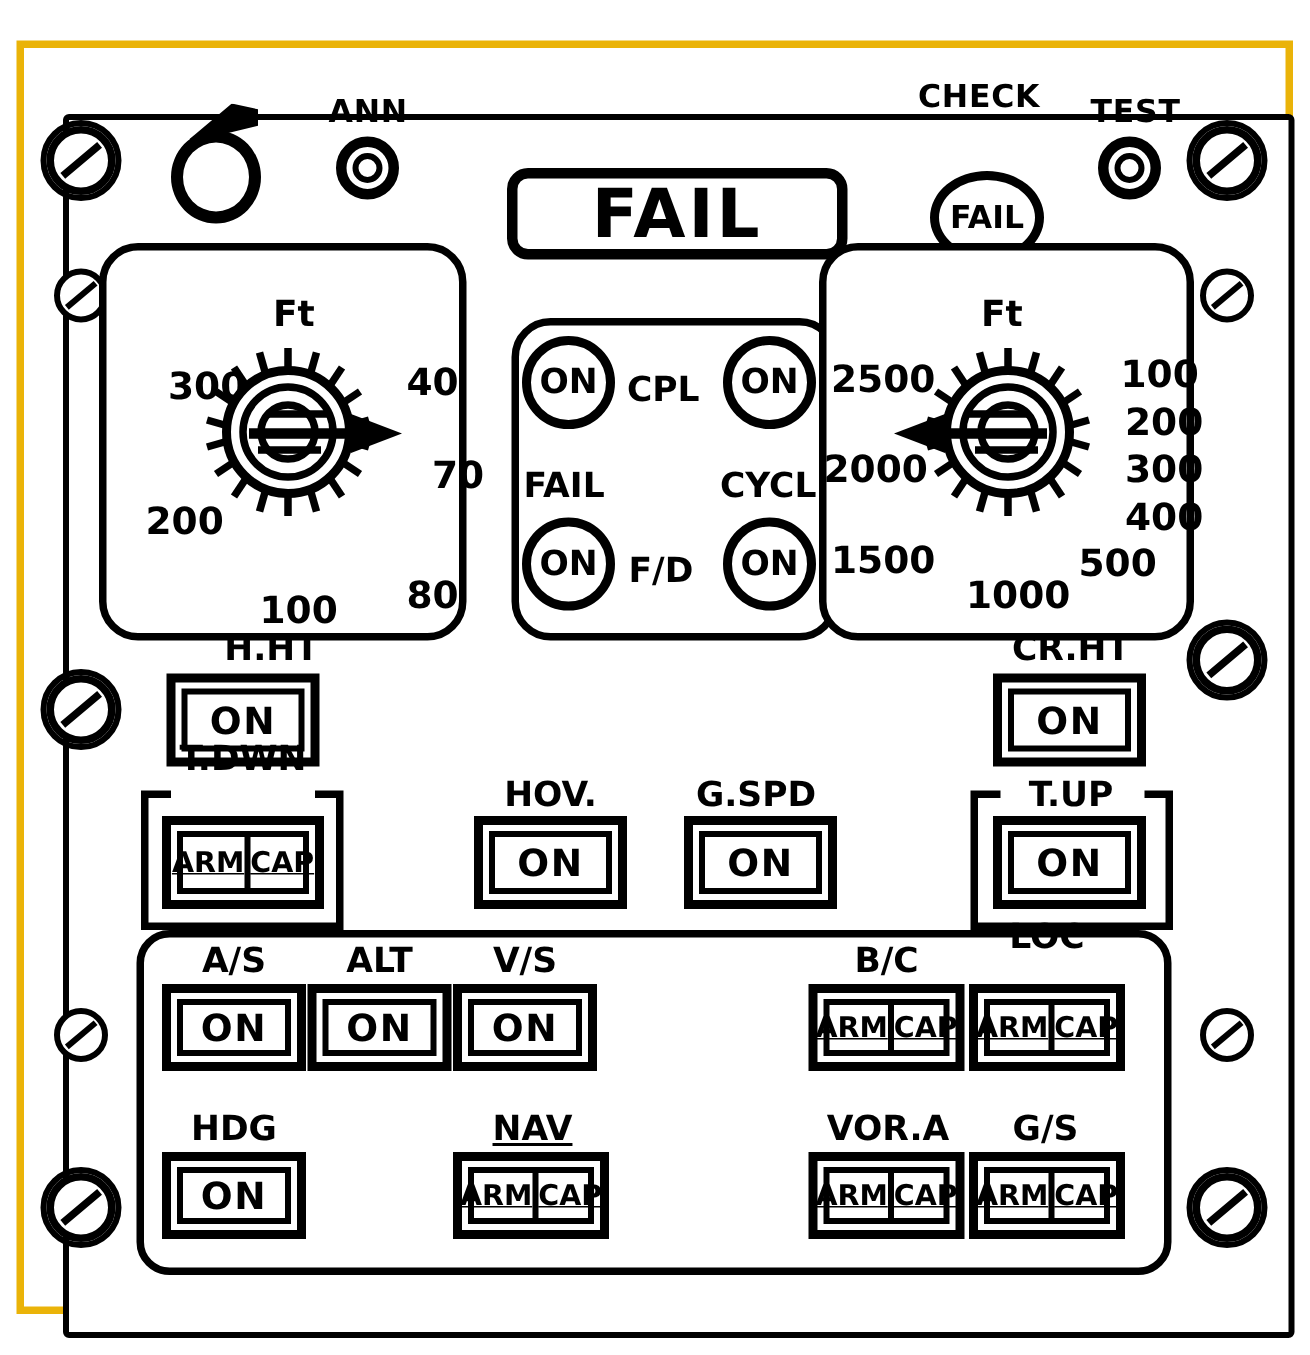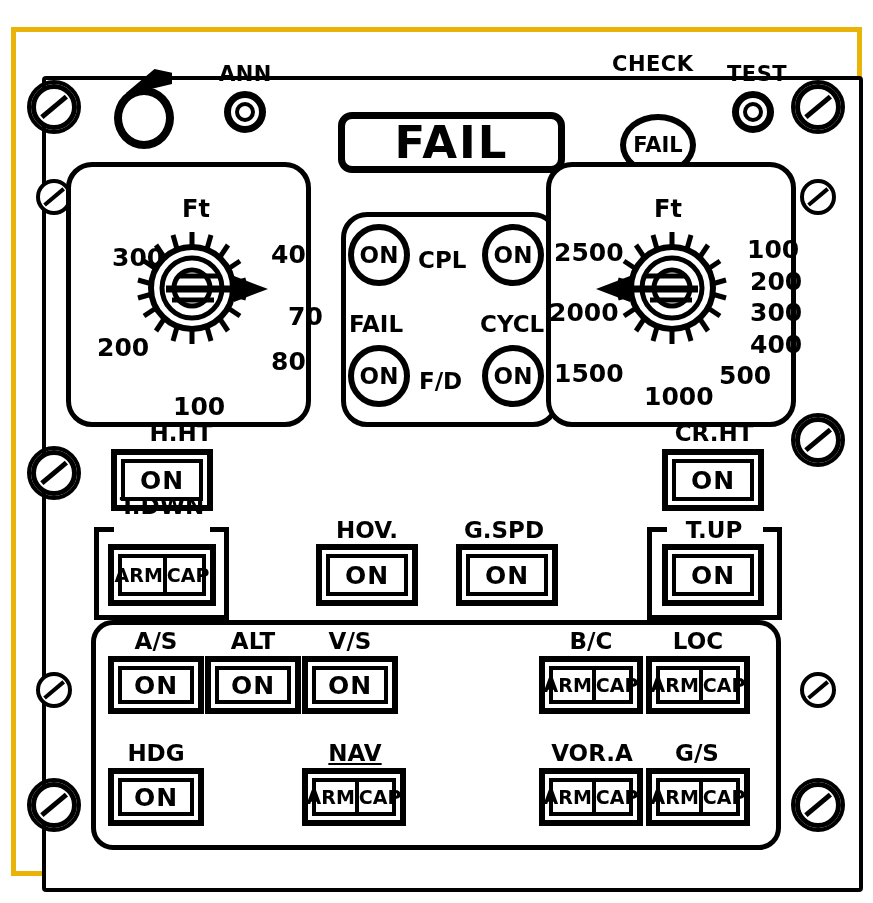--- a/index.html
+++ b/index.html
@@ -120,21 +120,21 @@
   }
   .btn > .face{
     position:absolute;left:4px;top:4px;right:4px;bottom:4px;
     border:4px solid #000;box-sizing:border-box;background:#fff;
     display:flex;align-items:center;justify-content:center;
   }
   .btn .face span{
     font-size:25px;font-weight:bold;letter-spacing:1px;
     font-family:"DejaVu Sans",sans-serif;
   }
-  .btn.split > .face{padding:0;}
+  .btn.split > .face{padding:0;text-decoration:underline;}
   .btn.split .half{
     flex:1 1 50%;height:100%;display:flex;align-items:center;justify-content:center;
   }
   .btn.split .half:first-child{border-right:4px solid #000;}
   .btn.split .half span{
     font-size:19px;font-weight:bold;letter-spacing:0;
     font-family:"DejaVu Sans",sans-serif;
   }
   .btn-label{
     position:absolute;font-size:23px;font-weight:bold;white-space:nowrap;
@@ -229,21 +229,21 @@
     <svg style="position:absolute;left:30px;top:42px;width:110px;height:34px;overflow:visible" viewBox="0 0 110 34">
       <line x1="2" y1="17" x2="82" y2="17" stroke="#000" stroke-width="7"></line>
       <polygon points="70,4 104,17 70,30" fill="#000"></polygon>
     </svg>
   </div>
 
   <div class="tickval" style="left:96px; top:213px;">300</div>
   <div class="tickval" style="left:255px;top:210px;">40</div>
   <div class="tickval" style="left:272px;top:272px;">70</div>
   <div class="tickval" style="left:81px; top:303px;">200</div>
-  <div class="tickval" style="left:255px;top:317px;">80</div>
+  <div class="tickval" style="left:255px;top:352px;">80</div>
   <div class="tickval" style="left:157px;top:362px;">100</div>
 
   <div class="center-box"></div>
 
   <div class="circ-btn" style="left:332px;top:192px;">
     <span>ON</span>
   </div>
   <div class="mid-label" style="left:402px;top:215px;">CPL</div>
   <div class="circ-btn" style="left:466px;top:192px;">
     <span>ON</span>
@@ -385,21 +385,21 @@
     <div class="face">
       <div class="half">
           <span>ARM</span>
         </div>
       <div class="half">
           <span>CAP</span>
         </div>
     </div>
   </div>
 
-  <div class="btn-label" style="left:632px;top:596px;width:100px;">LOC</div>
+  <div class="btn-label" style="left:632px;top:580px;width:100px;">LOC</div>
   <div class="btn split" style="left:630px;top:624px;width:104px;height:58px;">
     <div class="face">
       <div class="half">
           <span>ARM</span>
         </div>
       <div class="half">
           <span>CAP</span>
         </div>
     </div>
   </div>

